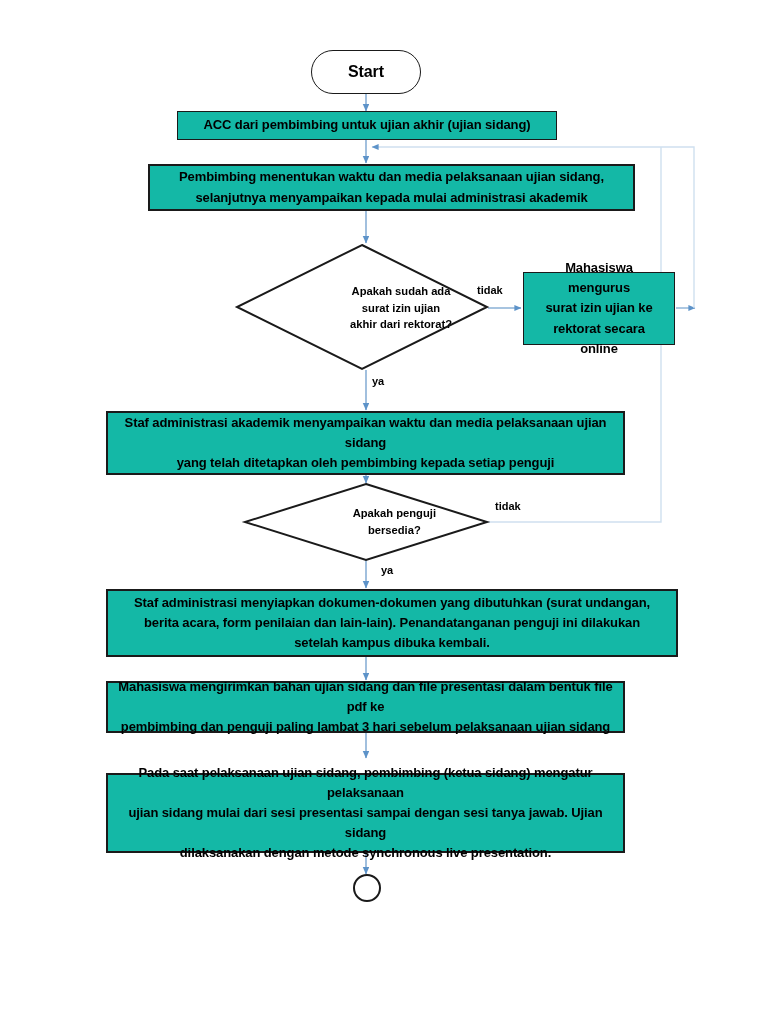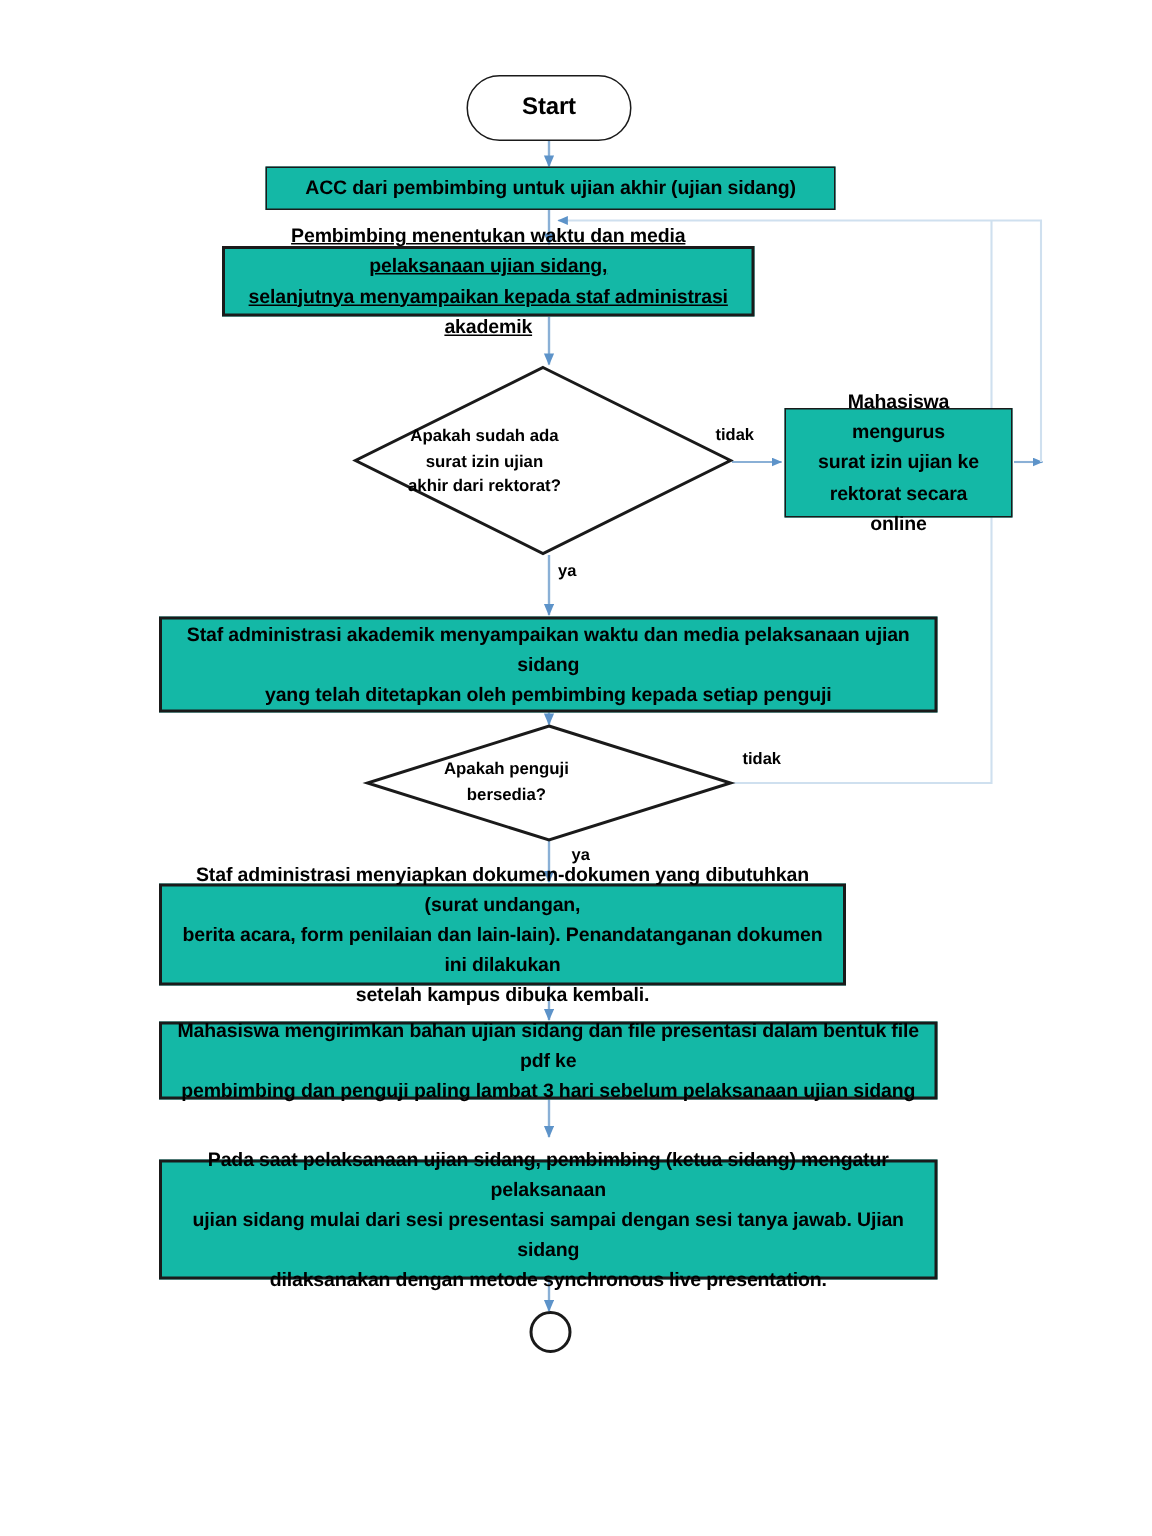--- a/index.html
+++ b/index.html
@@ -53,21 +53,21 @@
   }
   .endnode {
     border: 2.4px solid #1a1a1a;
     border-radius: 50%;
     background: #ffffff;
   }
   .decision-text {
     position: absolute;
     display: flex;
     align-items: center;
-    justify-content: flex-start;
+    justify-content: flex-end;
     text-align: center;
     font-size: 11.2px;
     line-height: 1.5;
     font-weight: bold;
     color: #000000;
     pointer-events: none;
   }
   .edge-label {
     position: absolute;
     font-size: 11px;
@@ -124,24 +124,24 @@
   </svg>
 
   <div class="node terminator" style="left:311px; top:50px; width:110px; height:44px;">
     <span>Start</span>
   </div>
 
   <div class="node proc" style="left:177px; top:111px; width:380px; height:29px;">
     <span>ACC dari pembimbing untuk ujian akhir (ujian  sidang)</span>
   </div>
 
-  <div class="node proc thick" style="left:148px; top:164px; width:355px; height:47px;text-decoration:underline;">
+  <div class="node proc thick" style="left:148px; top:164px; width:487px; height:47px;">
     <div>
       <div>Pembimbing menentukan waktu dan media pelaksanaan ujian sidang,</div>
-      <div>selanjutnya menyampaikan kepada staf administrasi akademik</div>
+      <div>selanjutnya menyampaikan kepada mulai administrasi akademik</div>
     </div>
   </div>
 
   <div class="decision-text" style="left:272px; top:275px; width:180px; height:66px;">
     <div>
       <div>Apakah sudah ada</div>
       <div>surat izin ujian</div>
       <div>akhir dari rektorat?</div>
     </div>
   </div>
@@ -161,24 +161,24 @@
     </div>
   </div>
 
   <div class="decision-text" style="left:296px; top:500px; width:140px; height:44px;">
     <div>
       <div>Apakah penguji</div>
       <div>bersedia?</div>
     </div>
   </div>
 
-  <div class="node proc thick" style="left:106px; top:589px; width:458px; height:68px;">
+  <div class="node proc thick" style="left:106px; top:589px; width:572px; height:68px;">
     <div>
       <div>Staf administrasi menyiapkan dokumen-dokumen yang dibutuhkan (surat undangan,</div>
-      <div>berita acara, form penilaian dan lain-lain).  Penandatanganan dokumen ini dilakukan</div>
+      <div>berita acara, form penilaian dan lain-lain).  Penandatanganan penguji ini dilakukan</div>
       <div>setelah kampus dibuka kembali.</div>
     </div>
   </div>
 
   <div class="node proc thick" style="left:106px; top:681px; width:519px; height:52px;">
     <div>
       <div>Mahasiswa mengirimkan bahan ujian sidang dan file presentasi dalam bentuk file pdf ke</div>
       <div>pembimbing dan penguji paling lambat 3 hari sebelum pelaksanaan ujian sidang</div>
     </div>
   </div>

